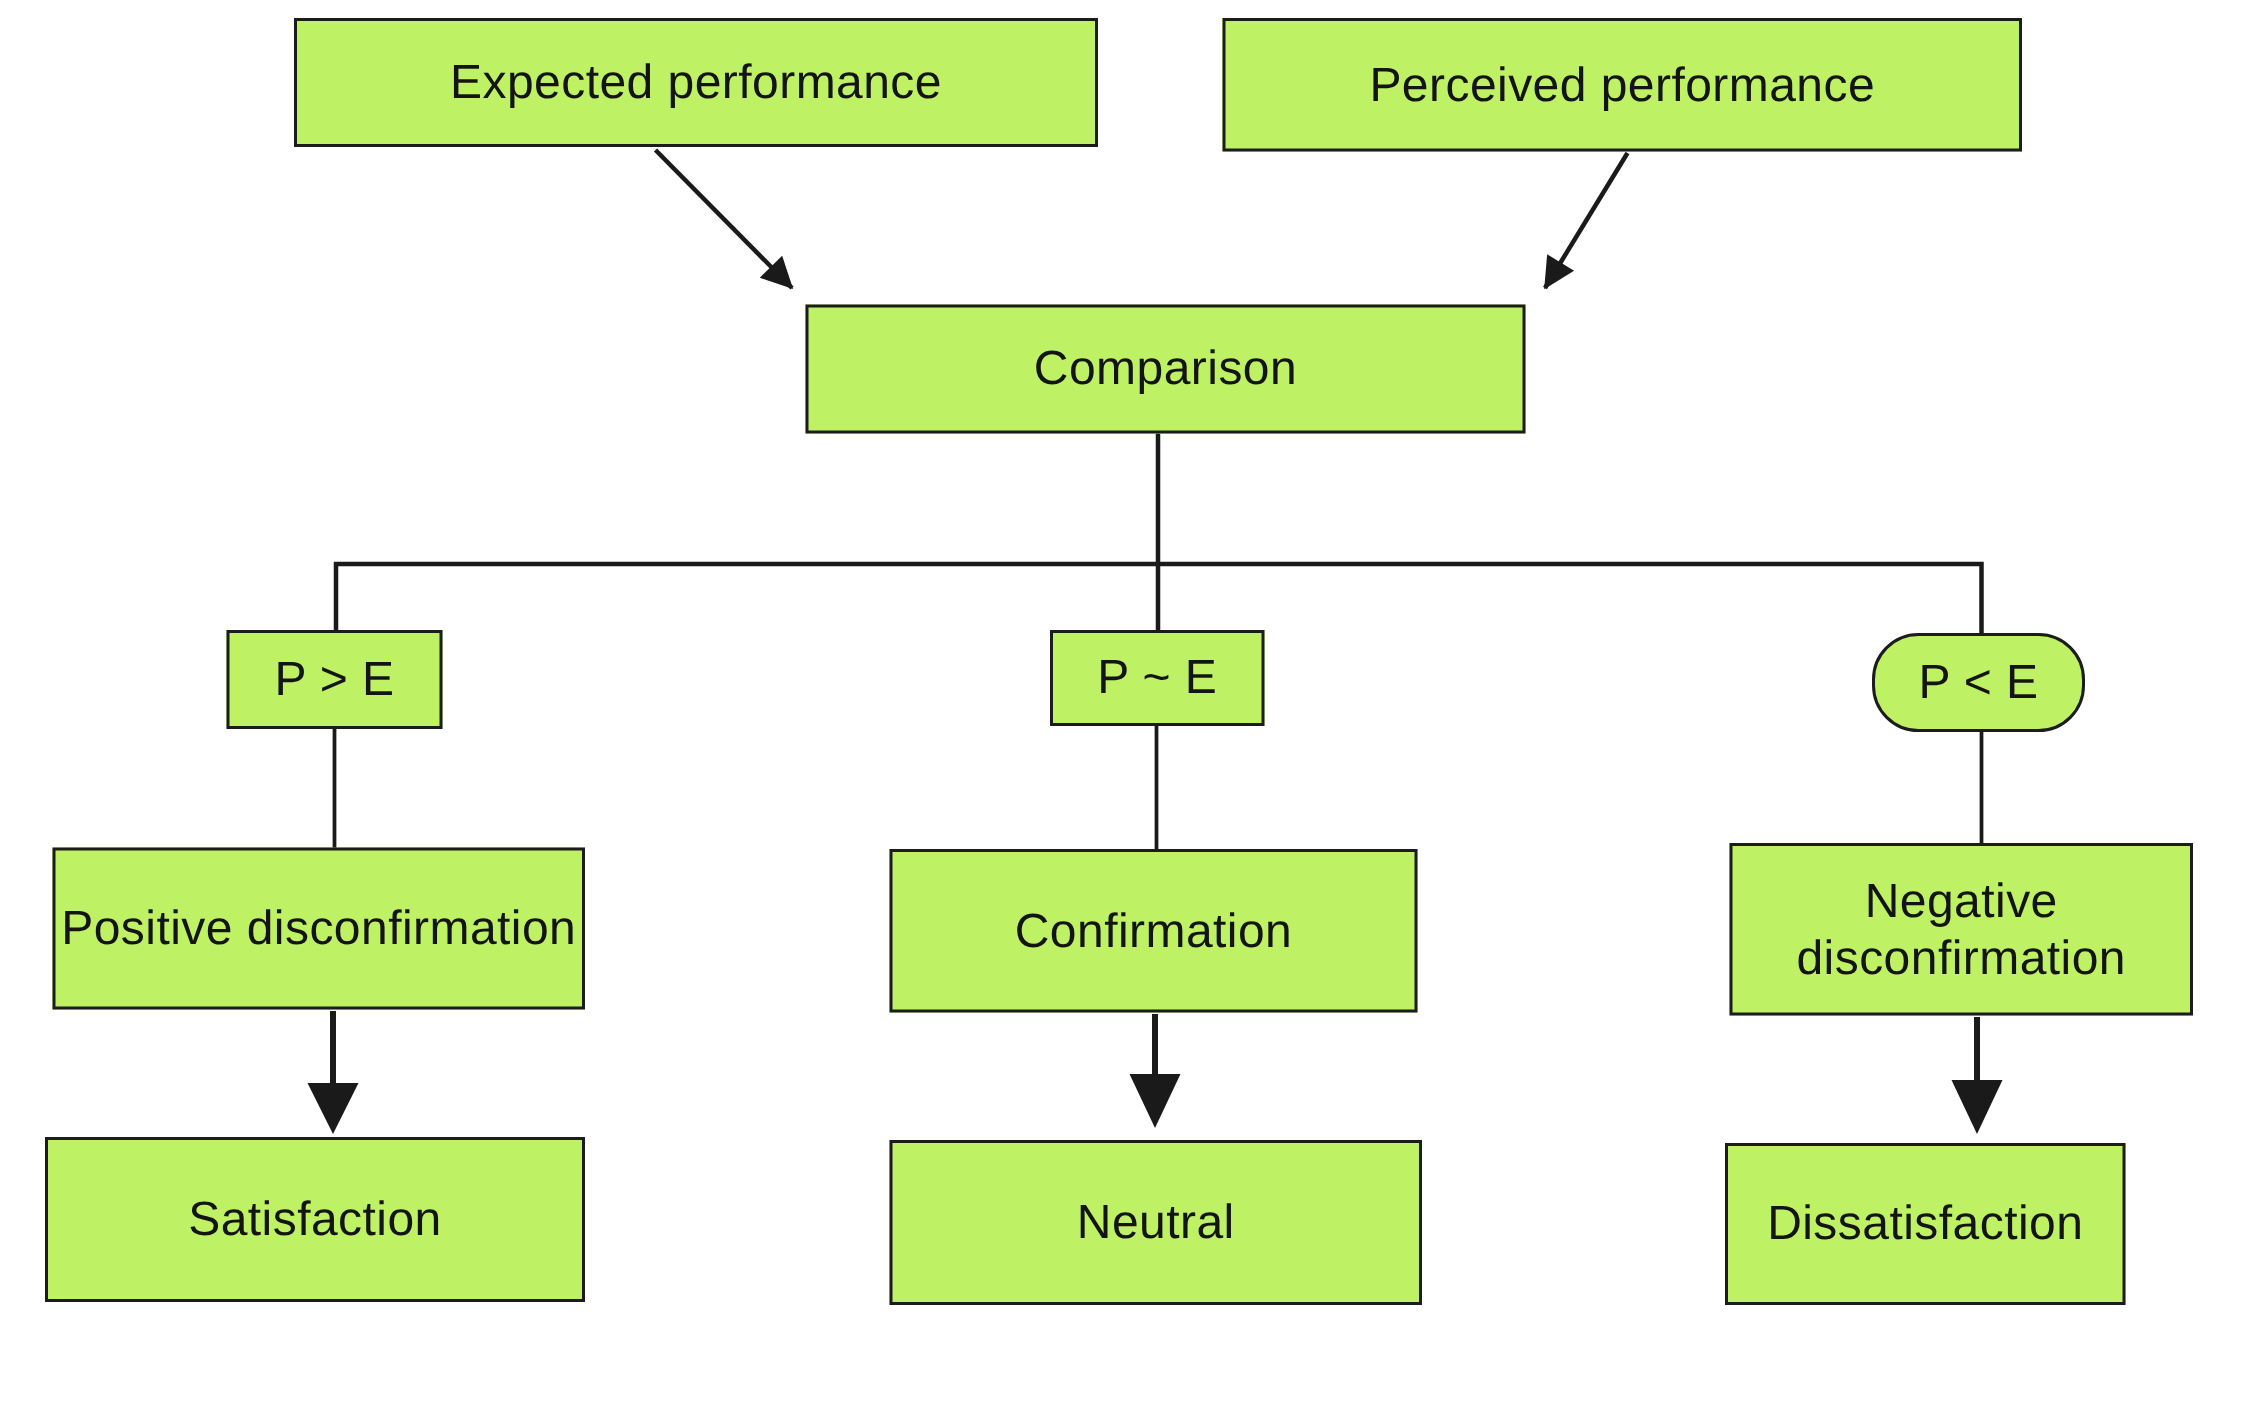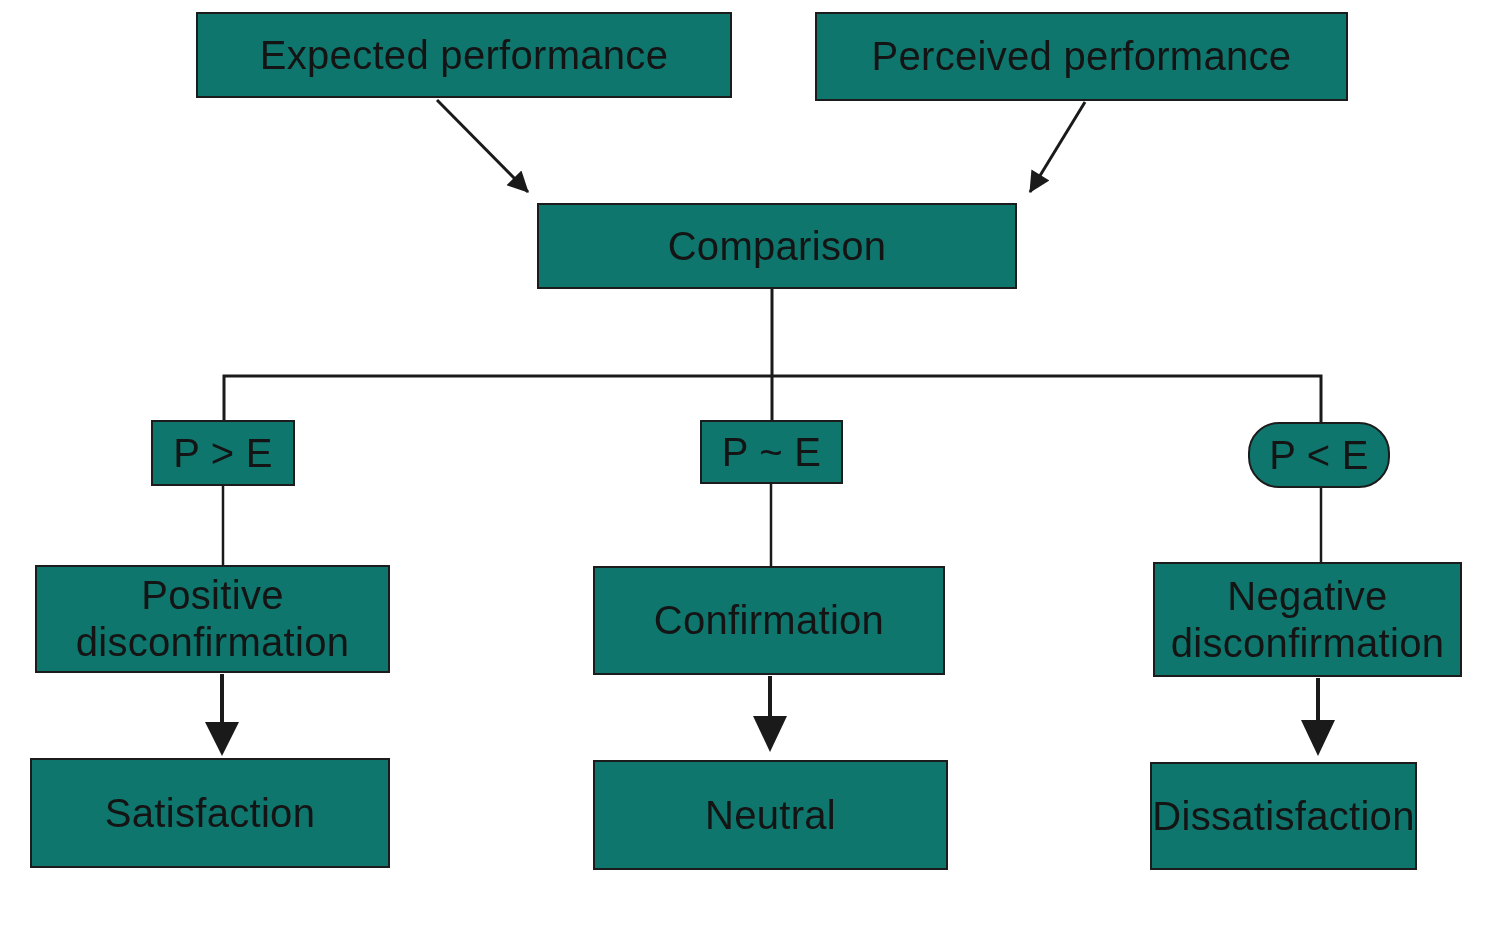--- a/index.html
+++ b/index.html
@@ -20,27 +20,27 @@
     left: 0;
     top: 0;
     width: 1498px;
     height: 935px;
     z-index: 0;
   }
   .node {
     position: absolute;
     box-sizing: border-box;
     border: 2px solid #1c1c1c;
-    background: #0f766e;
+    background: #bef264;
     color: #141414;
     display: flex;
     align-items: center;
     justify-content: center;
     text-align: center;
-    font-size: 40px;
+    font-size: 32px;
     line-height: 1.17;
     letter-spacing: 0.3px;
     z-index: 1;
   }
   
   .n-expected   { left: 196px;  top: 12px;  width: 536px; height: 86px;  }
   .n-perceived  { left: 815px;  top: 12px;  width: 533px; height: 89px;  }
   .n-comparison { left: 537px;  top: 203px; width: 480px; height: 86px; text-align: right;  }
   .n-pgt        { left: 151px;  top: 420px; width: 144px; height: 66px;  }
   .n-psim       { left: 700px;  top: 420px; width: 143px; height: 64px;  }

